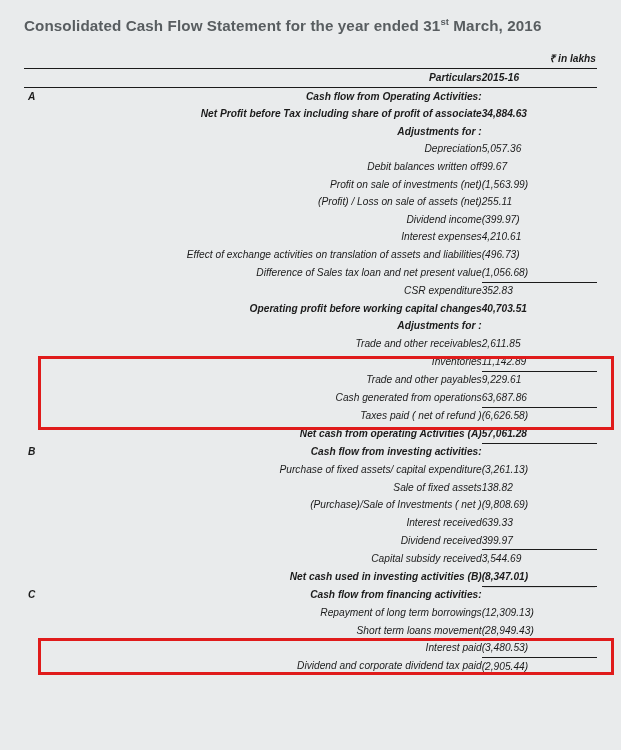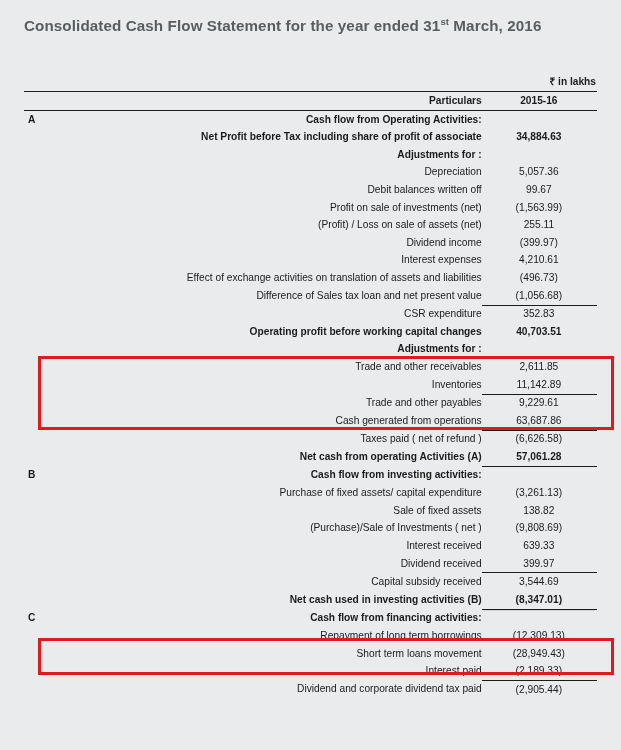--- a/index.html
+++ b/index.html
@@ -36,36 +36,37 @@
   .doc-title sup {
     font-size: 9.5px;
     vertical-align: super;
     line-height: 0;
   }
 
   
   .stmt {
     position: absolute;
     left: 24px;
-    top: 75px;
+    top: 52px;
     width: 573px;
     border-collapse: collapse;
     font-size: 10.2px;
+    font-style: italic;
   }
   .stmt td {
     padding: 0;
     vertical-align: middle;
     line-height: 1;
     height: 17.6px;
   }
 
   
   .c-letter { width: 38px; text-align: left; padding-left: 4px !important; }
   .c-part   { width: 420px; text-align: right; }
-  .c-amt    { width: 115px; text-align: center; padding-right: 1px !important; }
+  .c-amt    { width: 115px; text-align: left; padding-right: 1px !important; }
 
   
   .units-row td { height: 14px; }
   .units-label {
     text-align: right;
     font-size: 10.2px;
     font-weight: bold;
     padding-right: 1px !important;
     padding-bottom: 2px !important;
   }
@@ -270,21 +271,21 @@
           <td class="c-amt">(12,309.13)</td>
         </tr>
         <tr>
           <td class="c-letter"></td>
           <td class="c-part">Short term loans movement</td>
           <td class="c-amt">(28,949.43)</td>
         </tr>
         <tr>
           <td class="c-letter"></td>
           <td class="c-part">Interest paid</td>
-          <td class="c-amt">(2,189.33)</td>
+          <td class="c-amt">(3,480.53)</td>
         </tr>
         <tr>
           <td class="c-letter"></td>
           <td class="c-part">Dividend and corporate dividend tax paid</td>
           <td class="c-amt amt-rule-top">(2,905.44)</td>
         </tr>
       </tbody>
   </table>
 
   <div class="hl-box" id="hl-working-capital" style="border-color: rgb(224, 27, 27);"></div>

